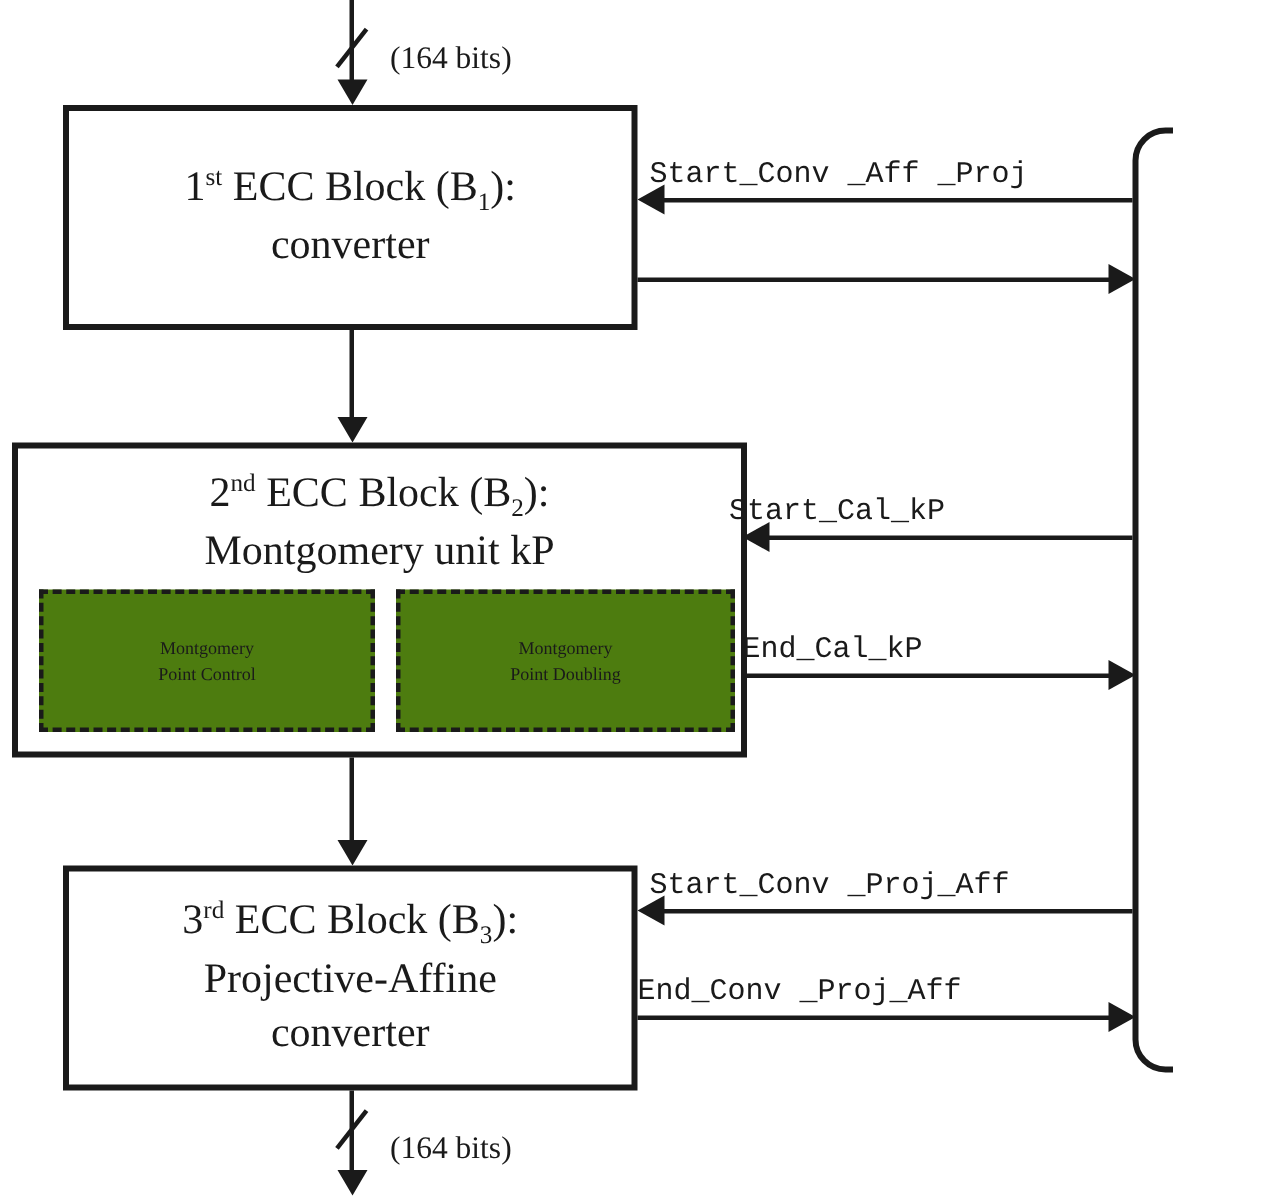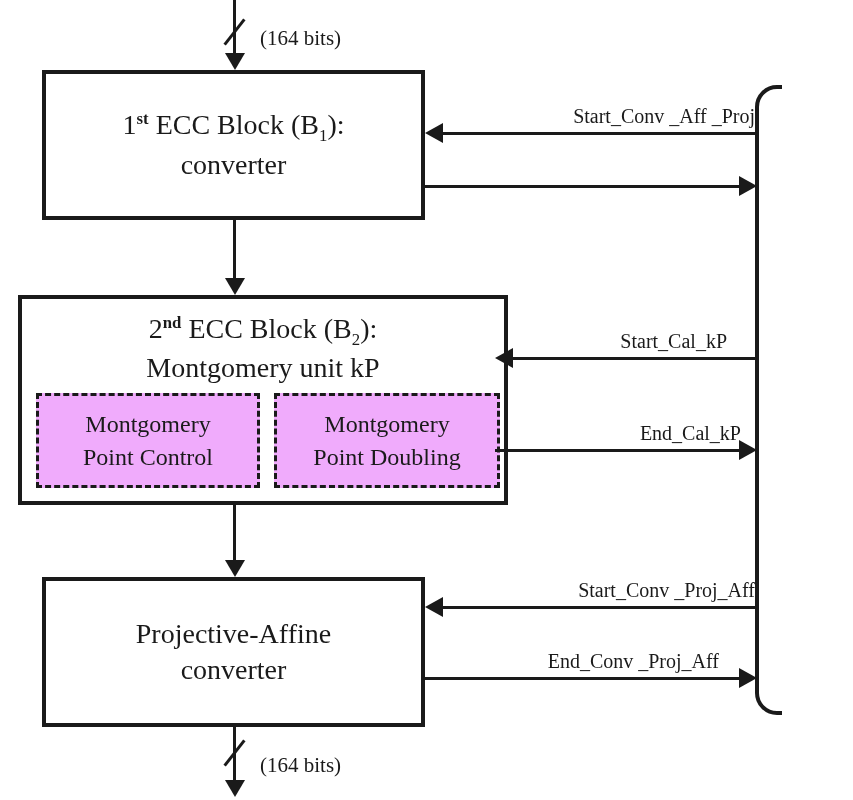--- a/index.html
+++ b/index.html
@@ -16,21 +16,21 @@
   }
   .box {
     position:absolute;
     border:4px solid #1a1a1a;
     background:#ffffff;
     display:flex; flex-direction:column;
     align-items:center; justify-content:center;
     text-align:center;
   }
   .block-title, .block-line { font-size:28px; line-height:1.3; }
-  .block-title sup { font-size:0.6em; vertical-align:super;font-weight:bold; }
+  .block-title sup { font-size:0.6em; vertical-align:super; }
   .block-title sub { font-size:0.6em; vertical-align:sub; }
   .vline { position:absolute; width:3px; background:#1a1a1a; }
   .hline { position:absolute; height:3px; background:#1a1a1a; }
   .arrow-down {
     position:absolute; width:0; height:0;
     border-left:10px solid transparent;
     border-right:10px solid transparent;
     border-top:17px solid #1a1a1a;
   }
   .arrow-left {
@@ -46,31 +46,31 @@
     border-left:18px solid #1a1a1a;
   }
   .slash {
     position:absolute; width:3px; height:32px;
     background:#1a1a1a;
     transform:rotate(38deg);
   }
   .bus-label { position:absolute; font-size:21px; white-space:nowrap; }
   .sig-label {
     position:absolute; font-size:20px;
-    text-align:right; white-space:nowrap;
+    text-align:left; white-space:nowrap;font-family:Liberation Mono, monospace;
   }
   .b2-body { justify-content:flex-start; padding-top:12px; }
   .dashed-box {
     position:absolute;
     border:3px dashed #1a1a1a;
-    background:#f0abfc;
+    background:#4d7c0f;
     display:flex; flex-direction:column;
     align-items:center; justify-content:center;
     text-align:center;
-    font-size:24px; line-height:1.35;
+    font-size:12px; line-height:1.35;
   }
   .control-unit {
     position:absolute;
     border:4px solid #1a1a1a;
     border-radius:22px;
     background:#ffffff;
     display:flex; align-items:center; justify-content:center;
   }
   .cu-text {
     writing-mode:vertical-rl;
@@ -90,37 +90,38 @@
   <div class="bus-label" style="left:260px; top:26px">(164 bits)</div>
 
   <div class="box" style="left:42px; top:70px; width:383px; height:150px">
     <div class="block-title"><span>1</span><sup>st</sup><span> ECC Block (B</span><sub>1</sub><span>):</span></div>
     <div class="block-line">converter</div>
   </div>
 
   <div class="vline" style="left:233px; top:220px; height:60px"></div>
   <div class="arrow-down" style="left:225px; top:278px"></div>
 
-  <div class="box b2-body" style="left:18px; top:295px; width:490px; height:210px">
+  <div class="box b2-body" style="left:8px; top:295px; width:490px; height:210px">
     <div class="block-title"><span>2</span><sup>nd</sup><span> ECC Block (B</span><sub>2</sub><span>):</span></div>
     <div class="block-line">Montgomery unit kP</div>
     <div class="dashed-box" style="left:14px; top:94px; width:224px; height:95px">
       <div>Montgomery</div>
       <div>Point Control</div>
     </div>
     <div class="dashed-box" style="left:252px; top:94px; width:226px; height:95px">
       <div>Montgomery</div>
       <div>Point Doubling</div>
     </div>
   </div>
 
   <div class="vline" style="left:233px; top:505px; height:58px"></div>
   <div class="arrow-down" style="left:225px; top:560px"></div>
 
   <div class="box" style="left:42px; top:577px; width:383px; height:150px">
+    <div class="block-title"><span>3</span><sup>rd</sup><span> ECC Block (B</span><sub>3</sub><span>):</span></div>
     <div class="block-line">Projective-Affine</div>
     <div class="block-line">converter</div>
   </div>
 
   <div class="vline" style="left:233px; top:727px; height:56px"></div>
   <div class="arrow-down" style="left:225px; top:780px"></div>
   <div class="slash" style="left:233px; top:737px"></div>
   <div class="bus-label" style="left:260px; top:753px">(164 bits)</div>
 
   <div class="control-unit" style="left:755px; top:85px; width:96px; height:630px">
@@ -129,27 +130,27 @@
 
   <div class="arrow-left" style="left:425px; top:123px"></div>
   <div class="hline" style="left:441px; top:132px; width:314px"></div>
   <div class="sig-label" style="left:433px; top:105px; width:322px">Start_Conv _Aff _Proj</div>
 
   <div class="hline" style="left:425px; top:185px; width:316px"></div>
   <div class="arrow-right" style="left:739px; top:176px"></div>
 
   <div class="arrow-left" style="left:495px; top:348px"></div>
   <div class="hline" style="left:511px; top:357px; width:244px"></div>
-  <div class="sig-label" style="left:475px; top:330px; width:252px">Start_Cal_kP</div>
+  <div class="sig-label" style="left:486px; top:330px; width:252px">Start_Cal_kP</div>
 
   <div class="hline" style="left:495px; top:449px; width:246px"></div>
   <div class="arrow-right" style="left:739px; top:440px"></div>
   <div class="sig-label" style="left:495px; top:422px; width:246px">End_Cal_kP</div>
 
   <div class="arrow-left" style="left:425px; top:597px"></div>
   <div class="hline" style="left:441px; top:606px; width:314px"></div>
   <div class="sig-label" style="left:433px; top:579px; width:322px">Start_Conv _Proj_Aff</div>
 
   <div class="hline" style="left:425px; top:677px; width:316px"></div>
   <div class="arrow-right" style="left:739px; top:668px"></div>
-  <div class="sig-label" style="left:403px; top:650px; width:316px">End_Conv _Proj_Aff</div>
+  <div class="sig-label" style="left:425px; top:650px; width:316px">End_Conv _Proj_Aff</div>
 
 </div>
 
 </body></html>

